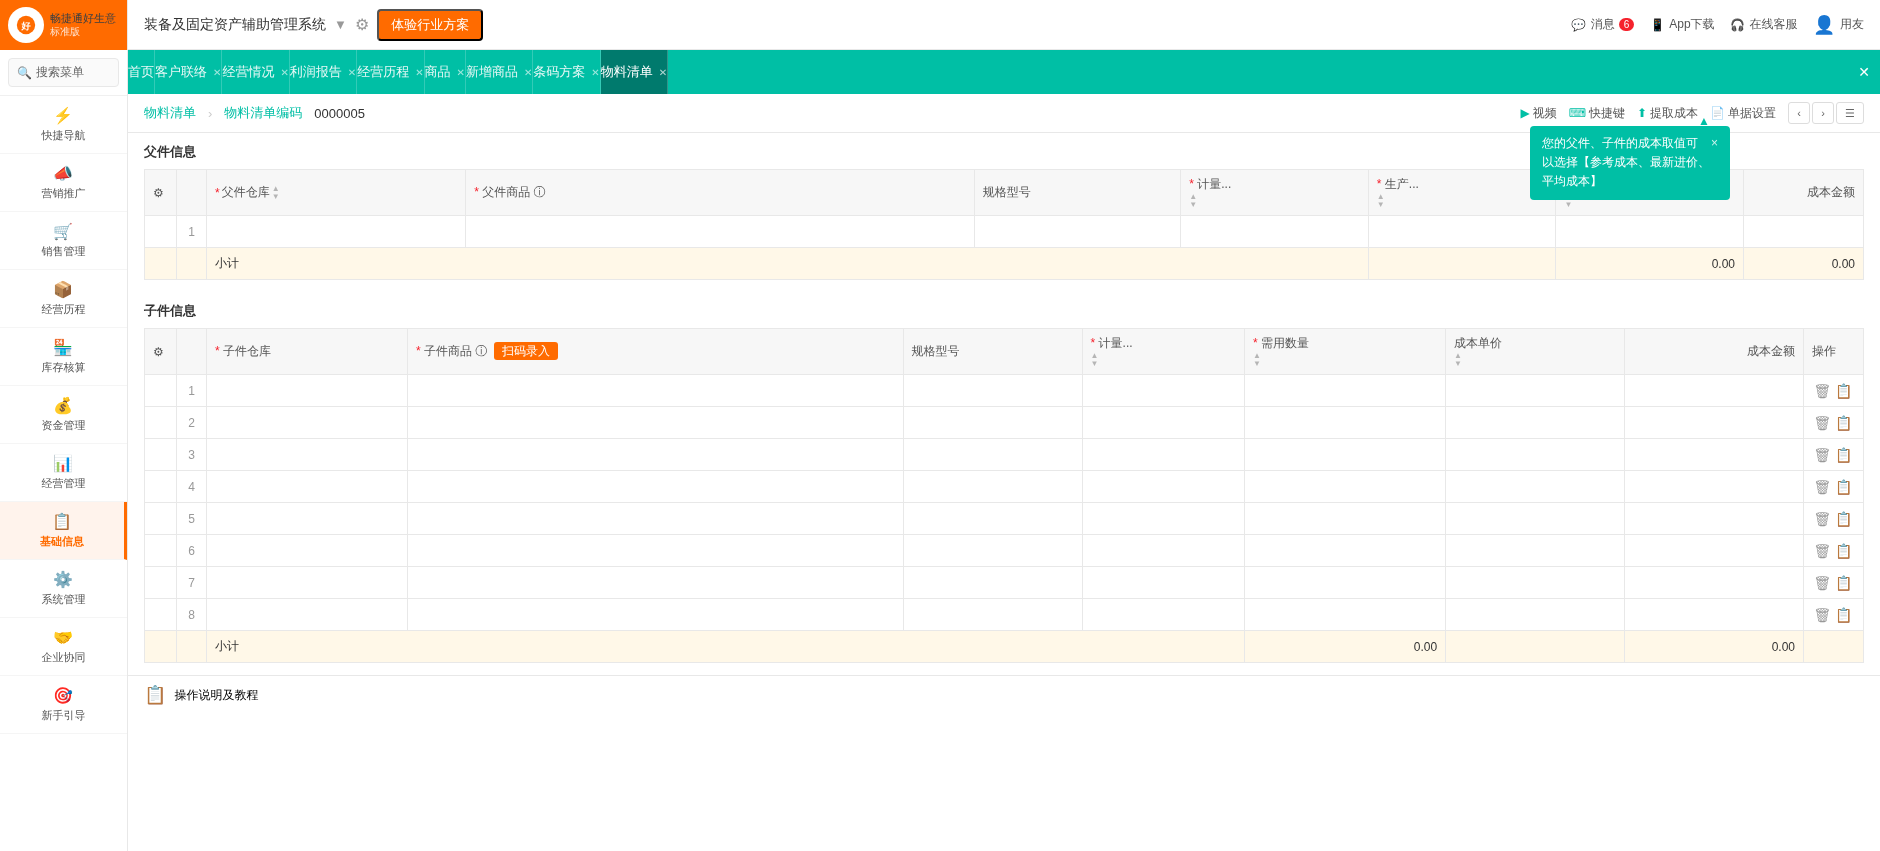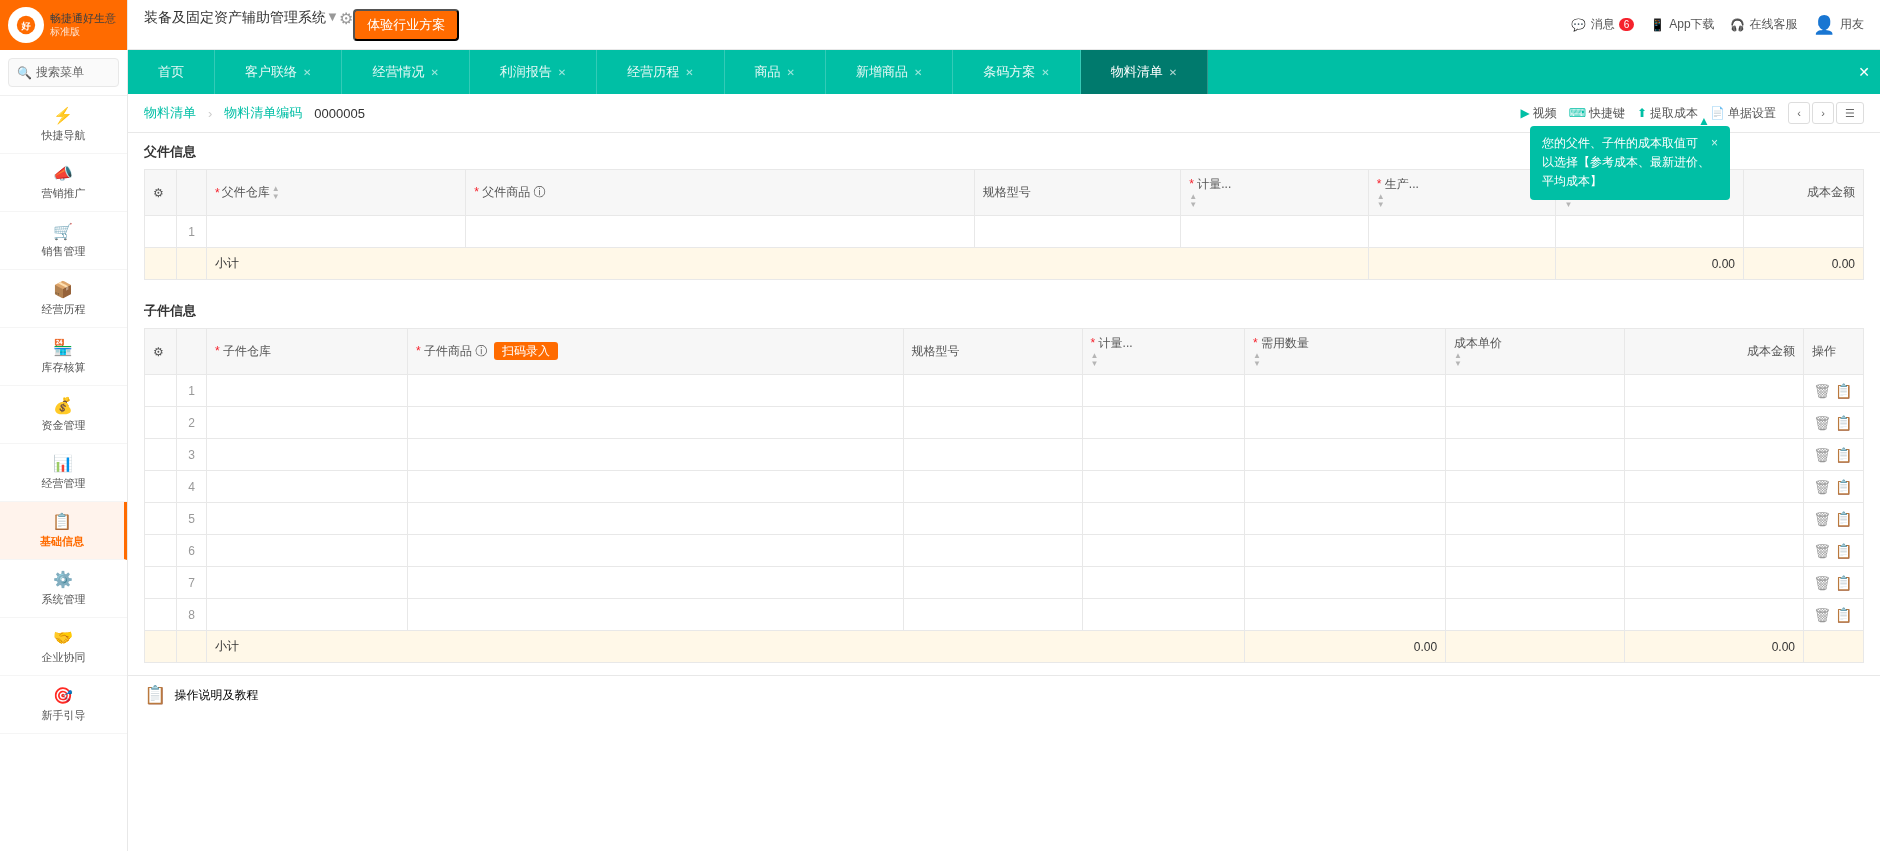--- a/index.html
+++ b/index.html
@@ -17,30 +17,30 @@
     .sidebar-nav { flex: 1; overflow-y: auto; }
     .sidebar-item { display: flex; flex-direction: column; align-items: center; padding: 10px 4px; cursor: pointer; border-bottom: 1px solid #f5f5f5; color: #555; font-size: 11px; gap: 3px; }
     .sidebar-item.active { background: #fff3ec; color: #ff6b00; font-weight: bold; border-right: 3px solid #ff6b00; }
     .sidebar-item-icon { font-size: 16px; }
 
     
     .main { flex: 1; display: flex; flex-direction: column; overflow: hidden; }
 
     
     .top-header { background: #fff; height: 50px; display: flex; align-items: center; justify-content: space-between; padding: 0 16px; border-bottom: 1px solid #e8e8e8; }
-    .top-header-left { display: flex; }
+    .top-header-left { display: flex; align-items: center; gap: 8px; }
     .system-title { font-size: 14px; color: #333; }
     .header-actions { display: flex; align-items: center; gap: 16px; }
     .header-btn { display: flex; align-items: center; gap: 4px; cursor: pointer; color: #555; font-size: 12px; }
     .badge { background: #f5222d; color: #fff; border-radius: 10px; padding: 1px 5px; font-size: 10px; }
     .trial-btn { background: #ff6b00; color: #fff; border-radius: 4px; padding: 5px 12px; cursor: pointer; font-size: 13px; }
 
     
     .nav-tabs { background: #00bfa5; display: flex; align-items: center; height: 44px; overflow: hidden; flex-shrink: 0; }
-    .nav-tab { display: flex; align-items: center; gap: 4px; padding: 0 30px; height: 44px; color: rgba(255,255,255,0.9); cursor: pointer; font-size: 13px; white-space: nowrap; border-right: 1px solid rgba(255,255,255,0.2); justify-content: center; }
+    .nav-tab { display: flex; align-items: center; gap: 4px; padding: 0 0; height: 44px; color: rgba(255,255,255,0.9); cursor: pointer; font-size: 13px; white-space: nowrap; border-right: 1px solid rgba(255,255,255,0.2); justify-content: center; }
     .nav-tab.active { background: #007a6d; color: #fff; font-weight: 500; }
     .nav-tab-close { font-size: 10px; opacity: 0.7; margin-left: 2px; }
     .close-all { margin-left: auto; padding: 0 10px; color: #fff; cursor: pointer; font-size: 14px; }
 
     
     .content { flex: 1; overflow: auto; background: #fff; }
 
     
     .breadcrumb-bar { display: flex; align-items: center; padding: 8px 16px; gap: 12px; background: #fff; border-bottom: 1px solid #e8e8e8; }
     .breadcrumb-item { color: #00bfa5; cursor: pointer; font-size: 13px; }

